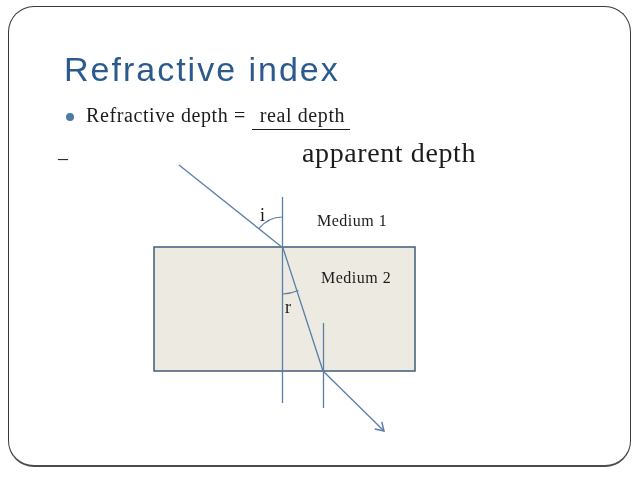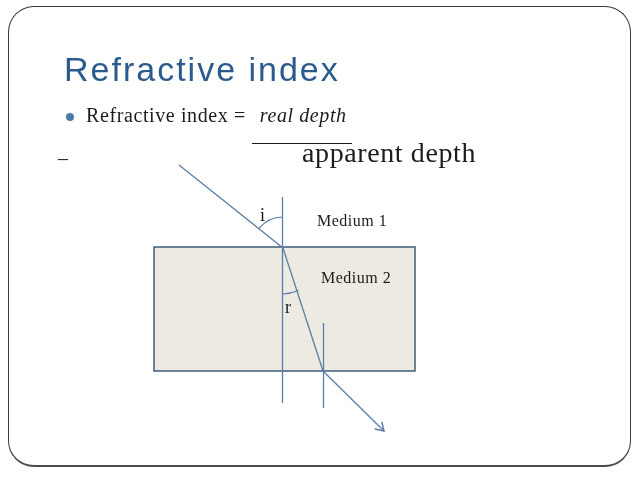--- a/index.html
+++ b/index.html
@@ -54,23 +54,22 @@
     left: 86px;
     top: 104px;
     font-size: 20px;
     letter-spacing: 0.6px;
     color: #1c1c1c;
     white-space: nowrap;
   }
   .eq-underlined {
     display: inline-block;
     margin-left: 6px;
-    padding: 0 5px 16px 8px;
+    padding: 0 5px 2px 8px;
     border-bottom: 1.5px solid #1c1c1c;
-    font-style: italic;
   }
   .eq-line2 {
     position: absolute;
     left: 302px;
     top: 137px;
     font-size: 28px;
     letter-spacing: 0.6px;
     color: #1c1c1c;
     white-space: nowrap;
   }
@@ -95,21 +94,21 @@
 <body>
 
 <div class="stage">
 
   <div class="frame"></div>
 
   <h1 class="title">Refractive index</h1>
 
   <div class="bullet-dot"></div>
 
-  <div class="eq-line1"><span>Refractive index =</span><span class="eq-underlined">real depth</span></div>
+  <div class="eq-line1"><span>Refractive depth =</span><span class="eq-underlined">real depth</span></div>
 
   <div class="eq-line2">apparent depth</div>
 
   <div class="dash-bullet">–</div>
 
   <svg class="diagram-svg" width="638" height="479" viewBox="0 0 638 479">
     <defs>
       <marker id="arrowhead" markerUnits="userSpaceOnUse" markerWidth="14" markerHeight="14" refX="10" refY="7" orient="auto">
         <path d="M2 2 L10 7 L2 12" fill="none" stroke="#5b7ea8" stroke-width="1.5"></path>
       </marker>

